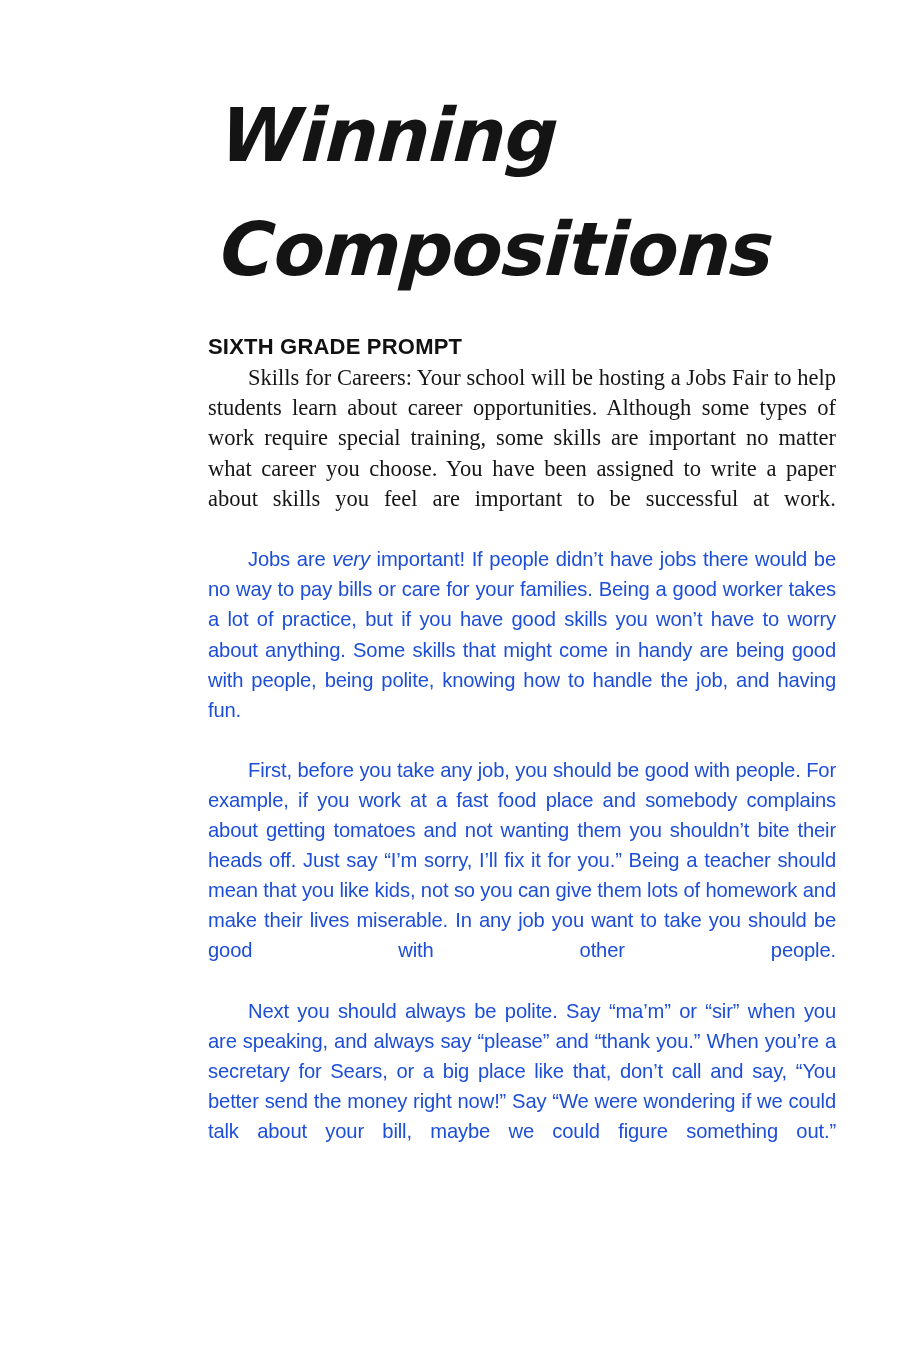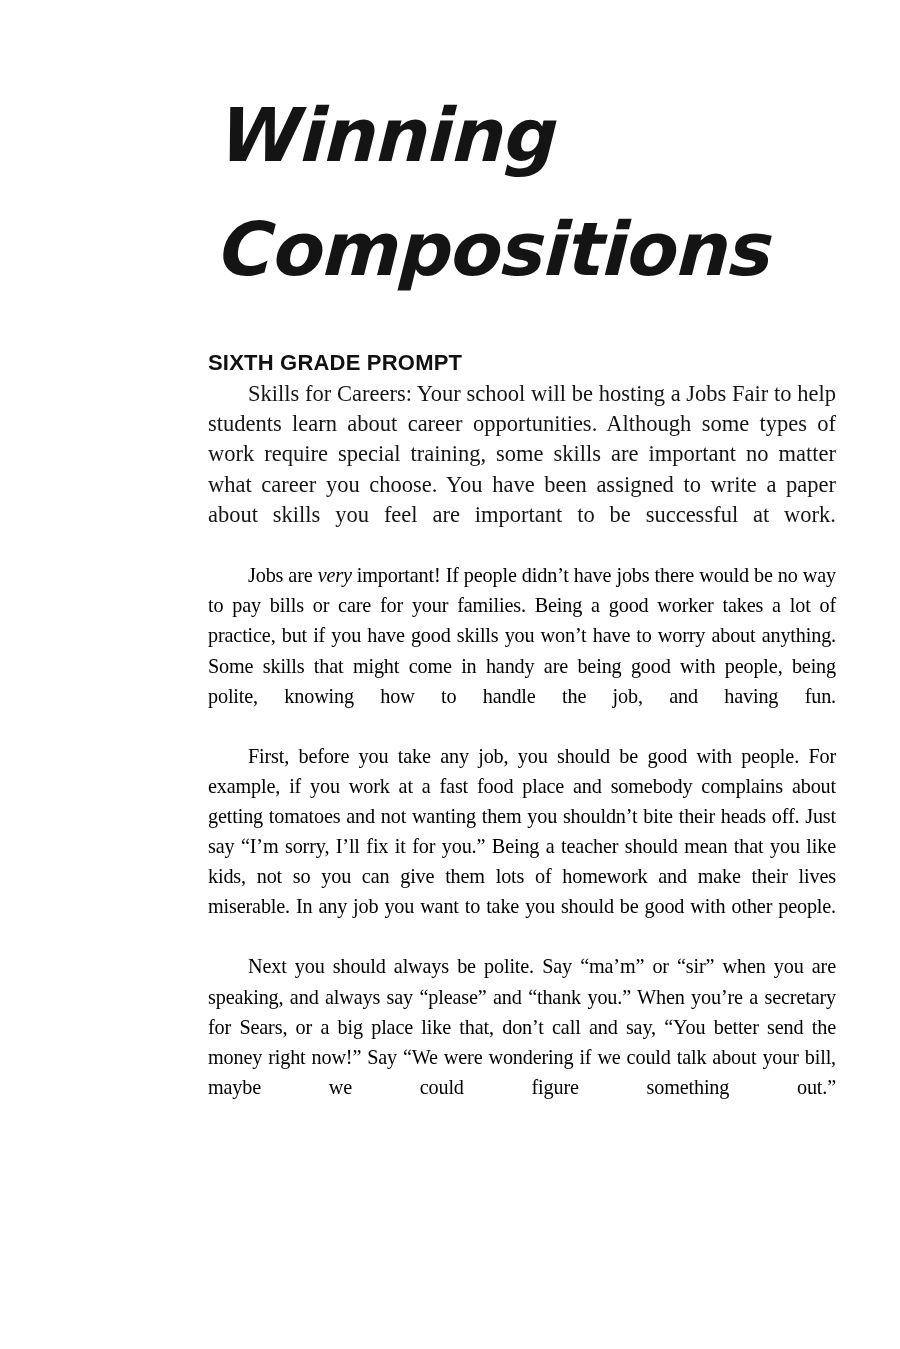--- a/index.html
+++ b/index.html
@@ -39,21 +39,21 @@
     color: #141414;
     white-space: nowrap;
     transform: skewX(-3deg);
     transform-origin: left bottom;
   }
 
   
   .column {
     position: absolute;
     left: 208px;
-    top: 348px;
+    top: 332px;
     width: 628px;
   }
 
   .prompt-heading {
     font-family: "Liberation Sans", sans-serif;
     font-weight: 700;
     font-size: 22px;
     line-height: 30px;
     letter-spacing: 0.2px;
     color: #111111;
@@ -69,27 +69,27 @@
     text-justify: inter-word;
     color: #151515;
     margin: 0;
     text-indent: 40px;
   }
   .prompt-body .it {
   }
 
   
   .essay {
-    font-family: Liberation Serif, serif;
+    font-family: Liberation Sans, sans-serif;
     font-weight: 400;
     font-size: 20.2px;
     line-height: 30.1px;
     text-align: justify;
     text-justify: inter-word;
-    color: #000000;
+    color: #1d4ed8;
     margin: 0;
     text-indent: 40px;
     letter-spacing: -0.15px;
   }
   .essay .it {
     font-style: italic;
   }
   
   .essay:after, .prompt-body:after {
     content: "";

